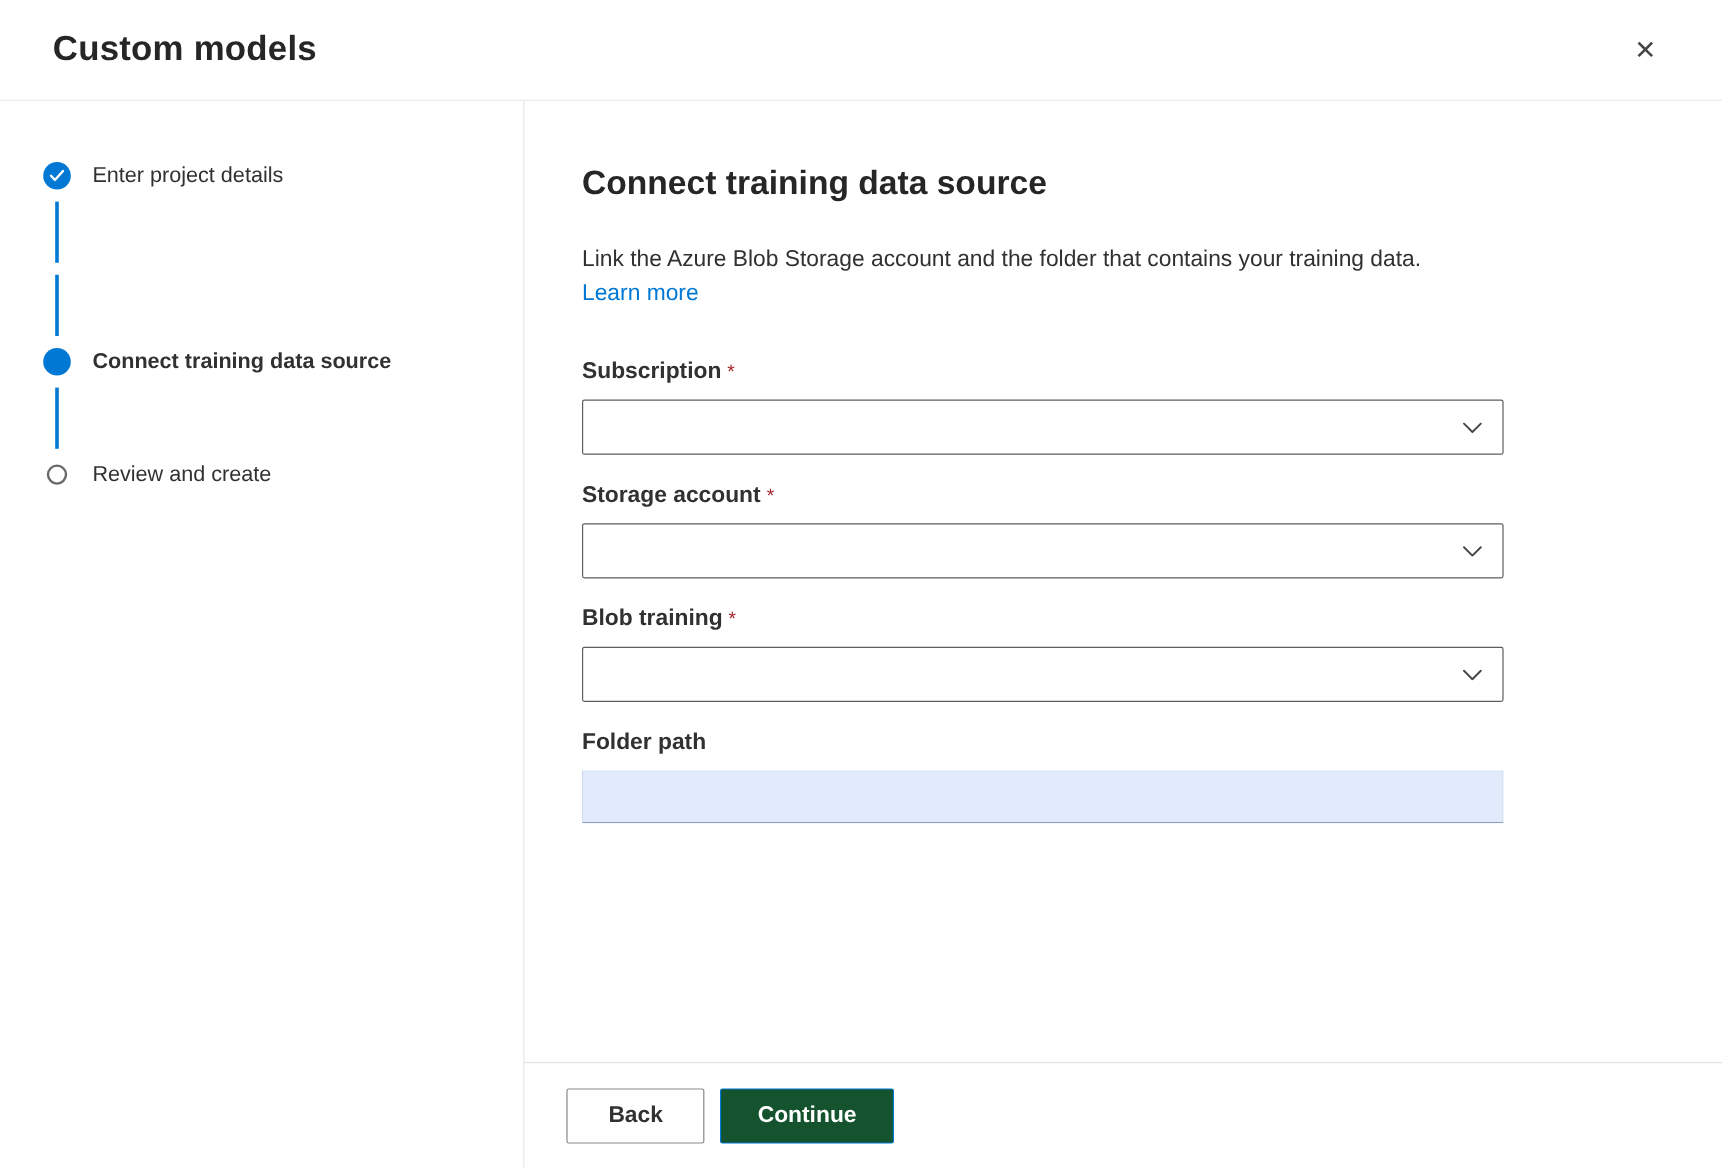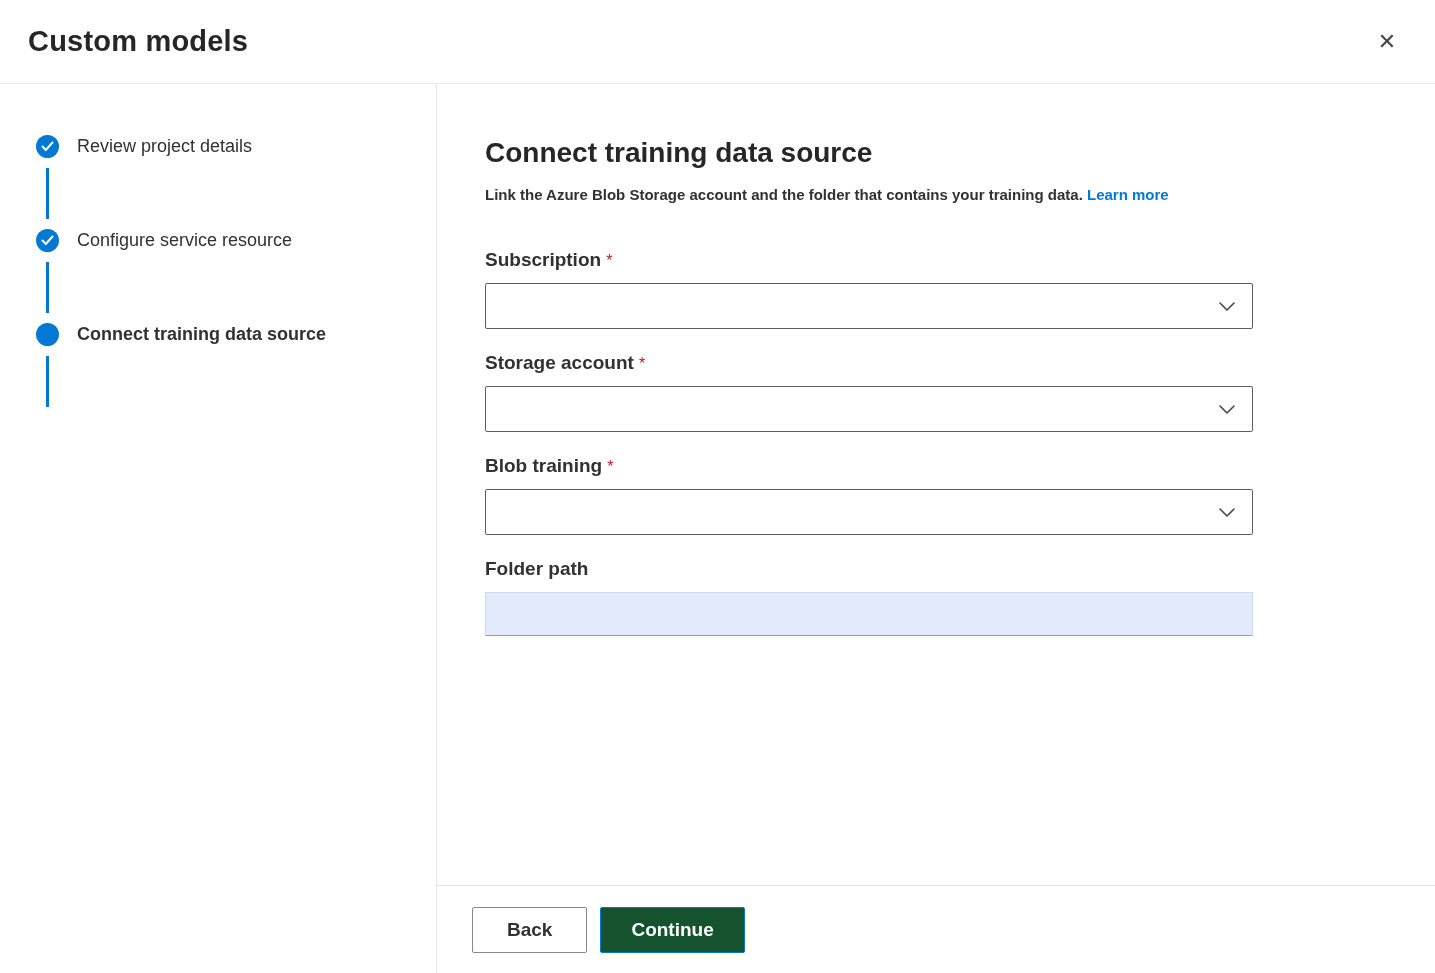--- a/index.html
+++ b/index.html
@@ -18,21 +18,21 @@
     flex-direction: column;
     background: #fff;
   }
 
   
   .header {
     height: 84px;
     flex: 0 0 84px;
     display: flex;
     align-items: center;
-    padding: 0 28px;
+    padding: 0 44px;
     border-bottom: 1px solid #eaeaea;
   }
   .header-title {
     font-size: 29px;
     font-weight: 700;
     color: #262626;
     letter-spacing: 0.2px;
   }
   .close-btn {
     margin-left: auto;
@@ -114,26 +114,25 @@
     flex: 1;
     padding: 53px 48px 0 48px;
     overflow: hidden;
   }
   .page-title {
     font-size: 28px;
     font-weight: 700;
     color: #262626;
   }
   .page-desc {
-    margin-top: 12px;
-    font-size: 15px;
+    margin-top: 34px;
+    font-size: 19px;
     line-height: 28px;
     color: #323130;
     max-width: 740px;
-    font-weight: bold;
   }
   .link {
     color: #0078d4;
     text-decoration: none;
     cursor: pointer;
   }
 
   .form { margin-top: 40px; width: 768px; }
   .field-group { margin-bottom: 23px; }
   .field-label {
@@ -228,44 +227,40 @@
     <div class="sidebar">
 
       <div class="step-row completed">
         <span class="step-dot-wrap">
           <span class="dot-complete">
             <svg width="13" height="11" viewBox="0 0 13 11">
               <polyline points="1.5,5.5 4.8,9 11.5,1.5" fill="none" stroke="#ffffff" stroke-width="2" stroke-linecap="round" stroke-linejoin="round"></polyline>
             </svg>
           </span>
         </span>
-        <span class="step-label">Review project details</span>
+        <span class="step-label">Enter project details</span>
       </div>
       <div class="connector"></div>
 
-      <div class="step-row completed">
-        <span class="step-dot-wrap">
-          <span class="dot-complete">
-            <svg width="13" height="11" viewBox="0 0 13 11">
-              <polyline points="1.5,5.5 4.8,9 11.5,1.5" fill="none" stroke="#ffffff" stroke-width="2" stroke-linecap="round" stroke-linejoin="round"></polyline>
-            </svg>
-          </span>
-        </span>
-        <span class="step-label">Configure service resource</span>
-      </div>
       <div class="connector"></div>
 
       <div class="step-row current">
         <span class="step-dot-wrap">
           <span class="dot-current"></span>
         </span>
         <span class="step-label">Connect training data source</span>
       </div>
       <div class="connector"></div>
 
+      <div class="step-row upcoming">
+        <span class="step-dot-wrap">
+          <span class="dot-upcoming"></span>
+        </span>
+        <span class="step-label">Review and create</span>
+      </div>
 
     </div>
 
     <div class="main">
       <div class="content">
         <div class="page-title">Connect training data source</div>
         <div class="page-desc">
           <span>Link the Azure Blob Storage account and the folder that contains your training data.</span>
           <a class="link">Learn more</a>
         </div>

